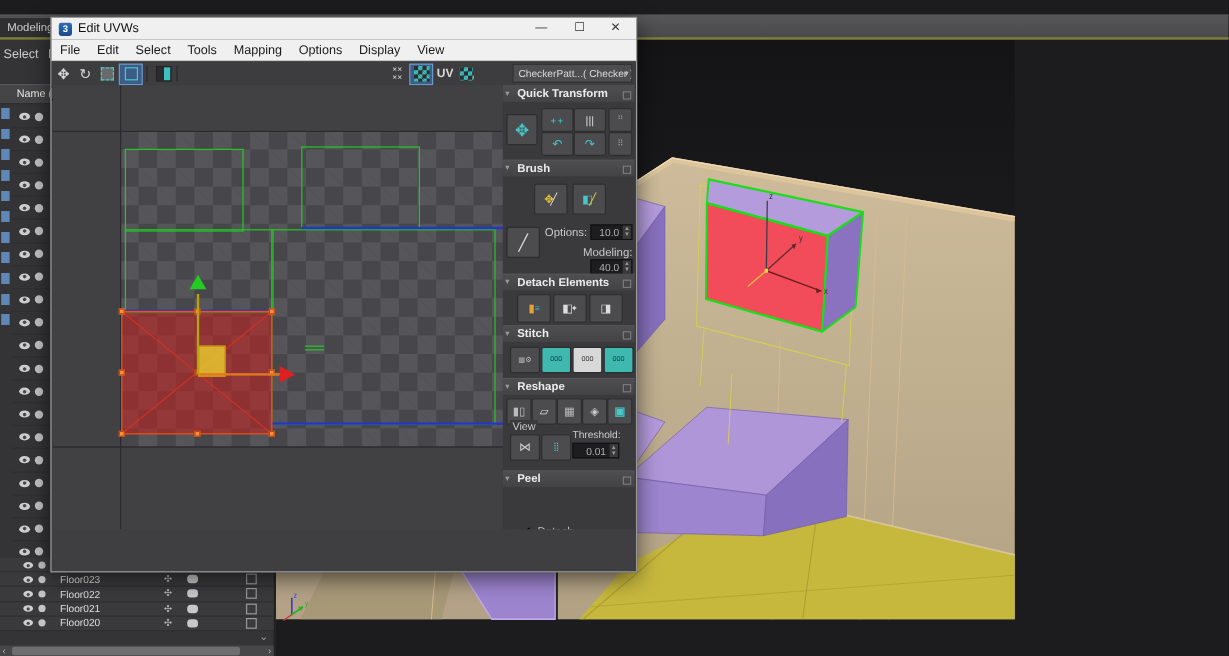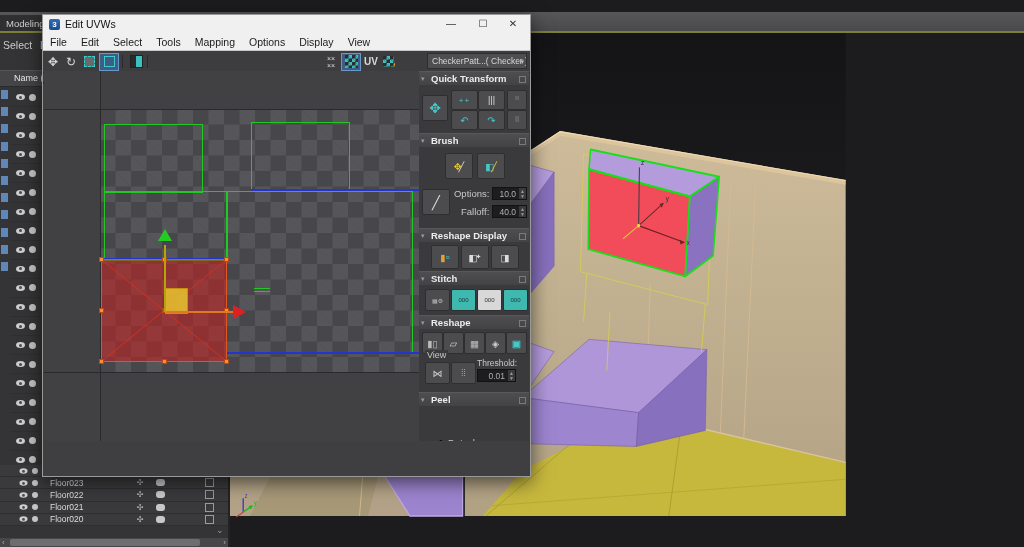--- a/index.html
+++ b/index.html
@@ -434,29 +434,29 @@
           </div>
         <div class="pbtn abs" style="left:3px;top:42px;width:26px;height:24px;color:#ddd;font-size:13px;">╱</div>
         <div class="abs" style="left:30px;top:40px;width:78px;text-align:right;">
           <span class="lbl">Options:</span>
           <span class="spin">
               <span class="val" style="width:20px;">10.0</span>
               <span class="arr">▲<br>▼</span>
             </span>
         </div>
         <div class="abs" style="left:30px;top:58px;width:78px;text-align:right;">
-          <span class="lbl">Falloff:</span>
+          <span class="lbl">Modeling:</span>
           <span class="spin">
               <span class="val" style="width:20px;">40.0</span>
               <span class="arr">▲<br>▼</span>
             </span>
         </div>
       </div>
 
-      <div class="hdr">Reshape Display</div>
+      <div class="hdr">Detach Elements</div>
       <div class="pcontent" style="height:29px;">
         <div class="pbtn abs" style="left:12px;top:3px;width:26px;height:22px;">
             <span style="color:#e8a030;">▮</span>
             <span class="teal" style="font-size:7px;">≡</span>
           </div>
         <div class="pbtn abs" style="left:42px;top:3px;width:26px;height:22px;color:#ddd;">◧<span class="teal" style="font-size:7px;margin-left:-2px;">✦</span></div>
         <div class="pbtn abs" style="left:72px;top:3px;width:26px;height:22px;color:#ddd;">◨</div>
       </div>
 
       <div class="hdr">Stitch</div>

